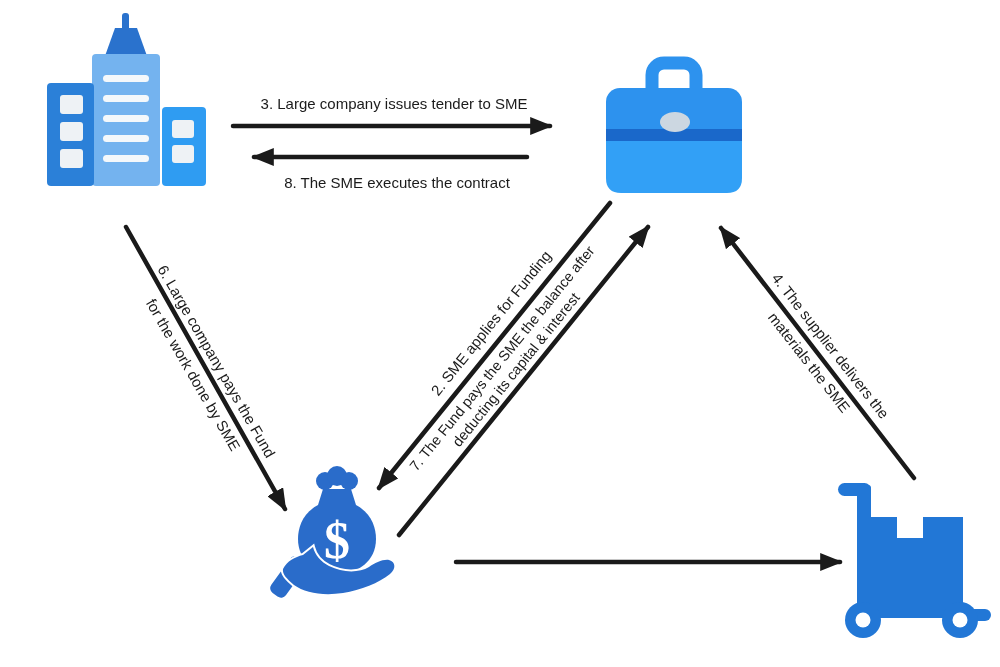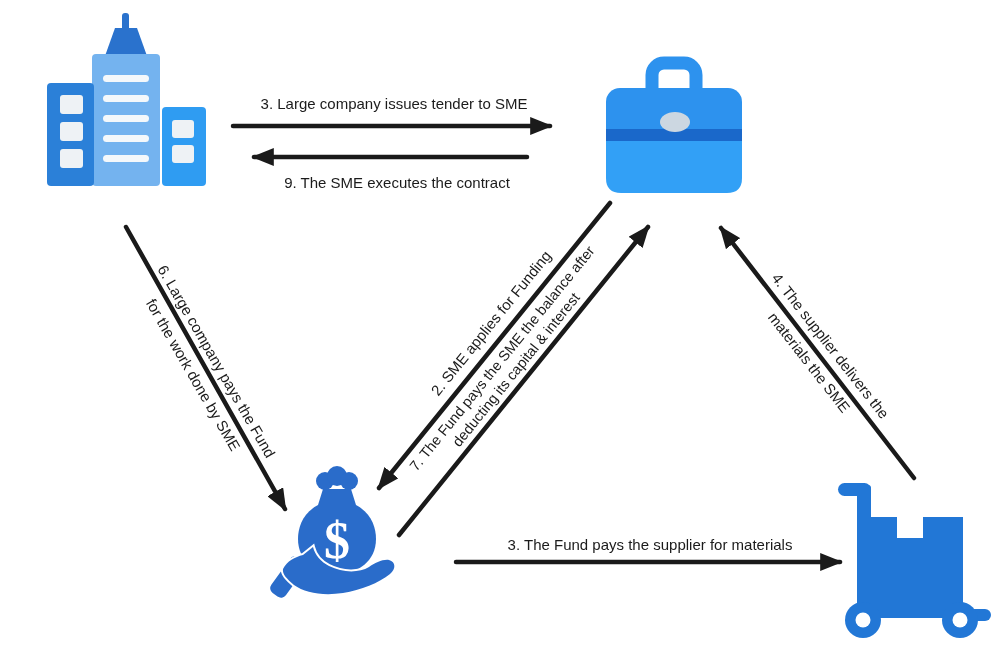--- a/index.html
+++ b/index.html
@@ -100,34 +100,33 @@
     <path class="c-cart" d="M35,40 L64,40 L64,61 L90,61 L90,40 L130,40 L130,141 L35,141 Z"></path>
     <rect class="c-cart" x="125" y="132" width="33" height="12" rx="6"></rect>
     <circle class="c-cart" cx="30" cy="143" r="18"></circle>
     <circle cx="30" cy="143" r="7.5" fill="#ffffff"></circle>
     <circle class="c-cart" cx="127" cy="143" r="18"></circle>
     <circle cx="127" cy="143" r="7.5" fill="#ffffff"></circle>
   </svg>
 
   <div class="lbl" style="left:394px; top:104px;">3. Large company issues tender to SME</div>
 
-  <div class="lbl" style="left:397px; top:183px;">9. The SME executes the contract</div>
+  <div class="lbl" style="left:397px; top:183px;">8. The SME executes the contract</div>
 
   <div class="lbl two" style="left:205px; top:368px; --r:60deg;">
     <div>6. Large company pays the Fund</div>
     <div>for the work done by SME</div>
   </div>
 
   <div class="lbl" style="left:491px; top:323px; --r:-51deg;">2. SME applies for Funding</div>
 
   <div class="lbl tight" style="left:509px; top:364px; --r:-51deg;">
     <div>7. The Fund pays the SME the balance after</div>
     <div>deducting its capital &amp; interest</div>
   </div>
 
   <div class="lbl two" style="left:820px; top:354px; --r:52deg;">
     <div>4. The supplier delivers the</div>
     <div>materials the SME</div>
   </div>
 
-  <div class="lbl" style="left:650px; top:545px;">3. The Fund pays the supplier for materials</div>
 
 </div>
 
 </body></html>

